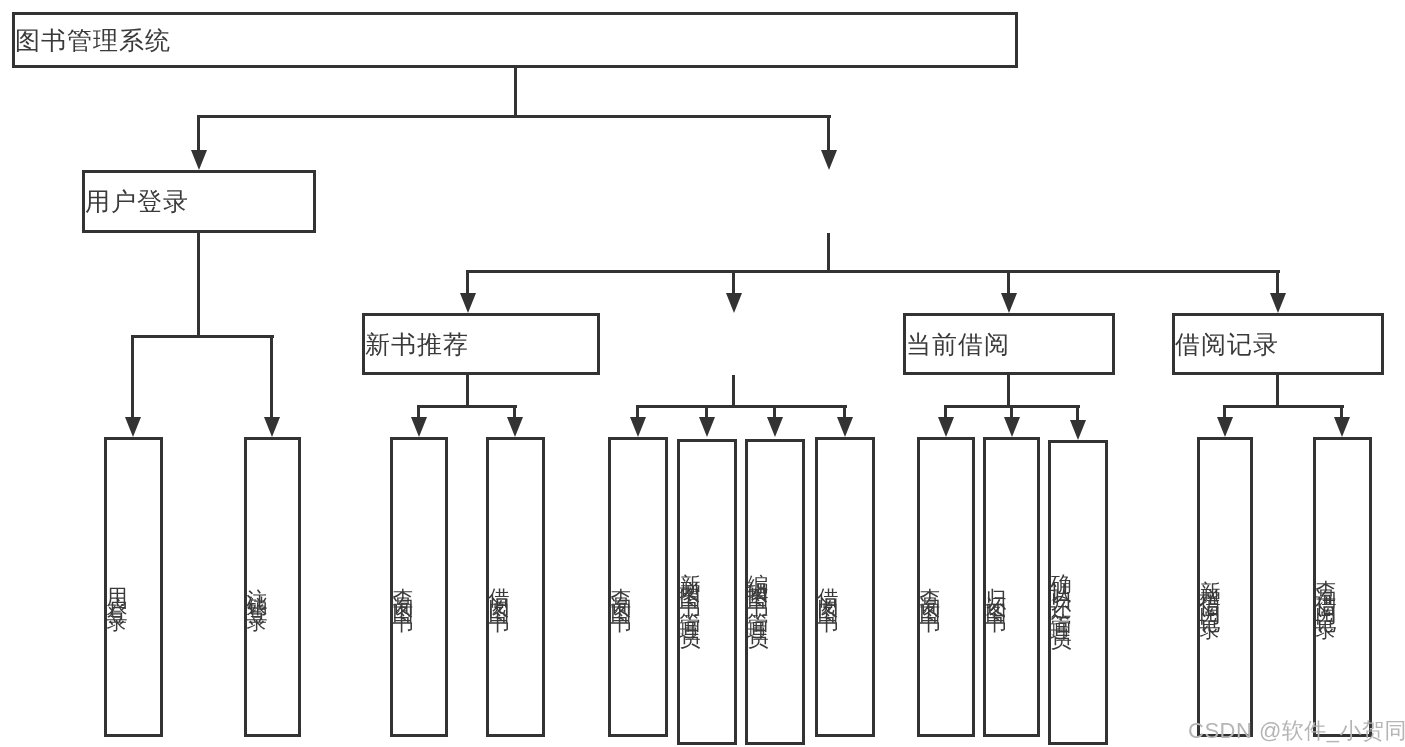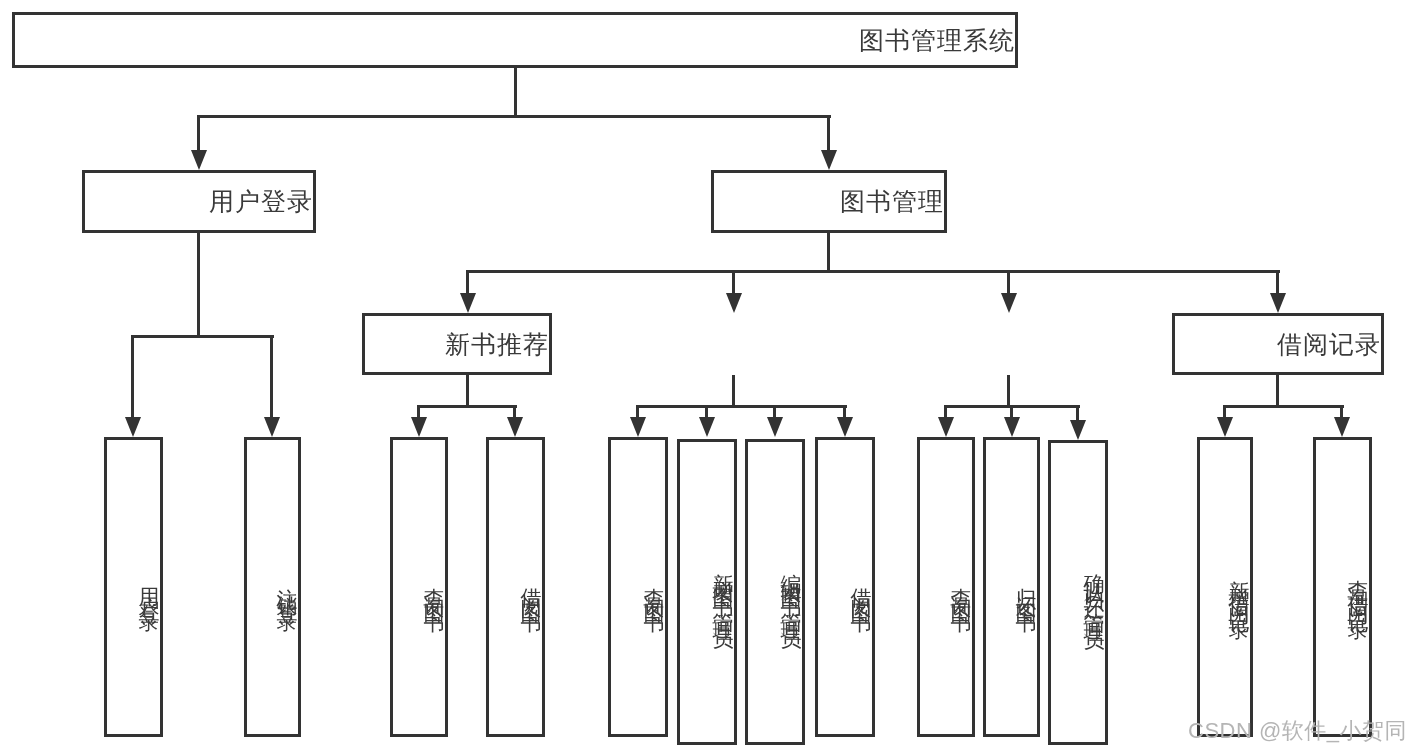--- a/index.html
+++ b/index.html
@@ -12,21 +12,21 @@
     overflow: hidden;
   }
   .box {
     position: absolute;
     box-sizing: border-box;
     background: #ffffff;
     border: 3px solid #333333;
     color: #3a3a3a;
     display: flex;
     align-items: center;
-    justify-content: flex-end;
+    justify-content: flex-start;
     text-align: center;
   }
   .hbox { font-size: 25px; letter-spacing: 1px; }
   .vbox span {
     writing-mode: vertical-rl;
     text-orientation: mixed;
     font-size: 21px;
     letter-spacing: 8px;
     line-height: 1;
   }
@@ -60,44 +60,44 @@
   <div class="line" style="left:514px; top:68px; width:3px; height:50px;"></div>
   <div class="line" style="left:197px; top:115px; width:634px; height:3px;"></div>
   <div class="line" style="left:197px; top:115px; width:3px; height:38px;"></div>
   <div class="arrow" style="left:191px; top:150px;"></div>
   <div class="line" style="left:827px; top:115px; width:3px; height:38px;"></div>
   <div class="arrow" style="left:821px; top:150px;"></div>
 
   <div class="box hbox" style="left:82px; top:170px; width:234px; height:63px;">
     <span>用户登录</span>
   </div>
-  <div class="box hbox" style="left:711px; top:170px; width:236px; height:63px;">
-    <span>图书管理</span>
-  </div>
 
   <div class="line" style="left:197px; top:233px; width:3px; height:104px;"></div>
   <div class="line" style="left:131px; top:335px; width:143px; height:3px;"></div>
   <div class="line" style="left:131px; top:335px; width:3px; height:84px;"></div>
   <div class="arrow" style="left:125px; top:417px;"></div>
   <div class="line" style="left:270px; top:335px; width:3px; height:84px;"></div>
   <div class="arrow" style="left:264px; top:417px;"></div>
 
   <div class="line" style="left:827px; top:233px; width:3px; height:40px;"></div>
   <div class="line" style="left:466px; top:270px; width:814px; height:3px;"></div>
   <div class="line" style="left:466px; top:270px; width:3px; height:27px;"></div>
   <div class="arrow" style="left:460px; top:293px;"></div>
   <div class="line" style="left:732px; top:270px; width:3px; height:27px;"></div>
   <div class="arrow" style="left:726px; top:293px;"></div>
   <div class="line" style="left:1007px; top:270px; width:3px; height:27px;"></div>
   <div class="arrow" style="left:1001px; top:293px;"></div>
   <div class="line" style="left:1276px; top:270px; width:3px; height:27px;"></div>
   <div class="arrow" style="left:1270px; top:293px;"></div>
 
-  <div class="box hbox" style="left:362px; top:313px; width:190px; height:62px;">
+  <div class="box hbox" style="left:362px; top:313px; width:238px; height:62px;">
     <span>新书推荐</span>
+  </div>
+  <div class="box hbox" style="left:903px; top:313px; width:212px; height:62px;">
+    <span>当前借阅</span>
   </div>
   <div class="box hbox" style="left:1172px; top:313px; width:212px; height:62px;">
     <span>借阅记录</span>
   </div>
 
   <div class="line" style="left:466px; top:375px; width:3px; height:32px;"></div>
   <div class="line" style="left:417px; top:405px; width:100px; height:3px;"></div>
   <div class="line" style="left:417px; top:405px; width:3px; height:16px;"></div>
   <div class="arrow" style="left:411px; top:417px;"></div>
   <div class="line" style="left:513px; top:405px; width:3px; height:16px;"></div>

